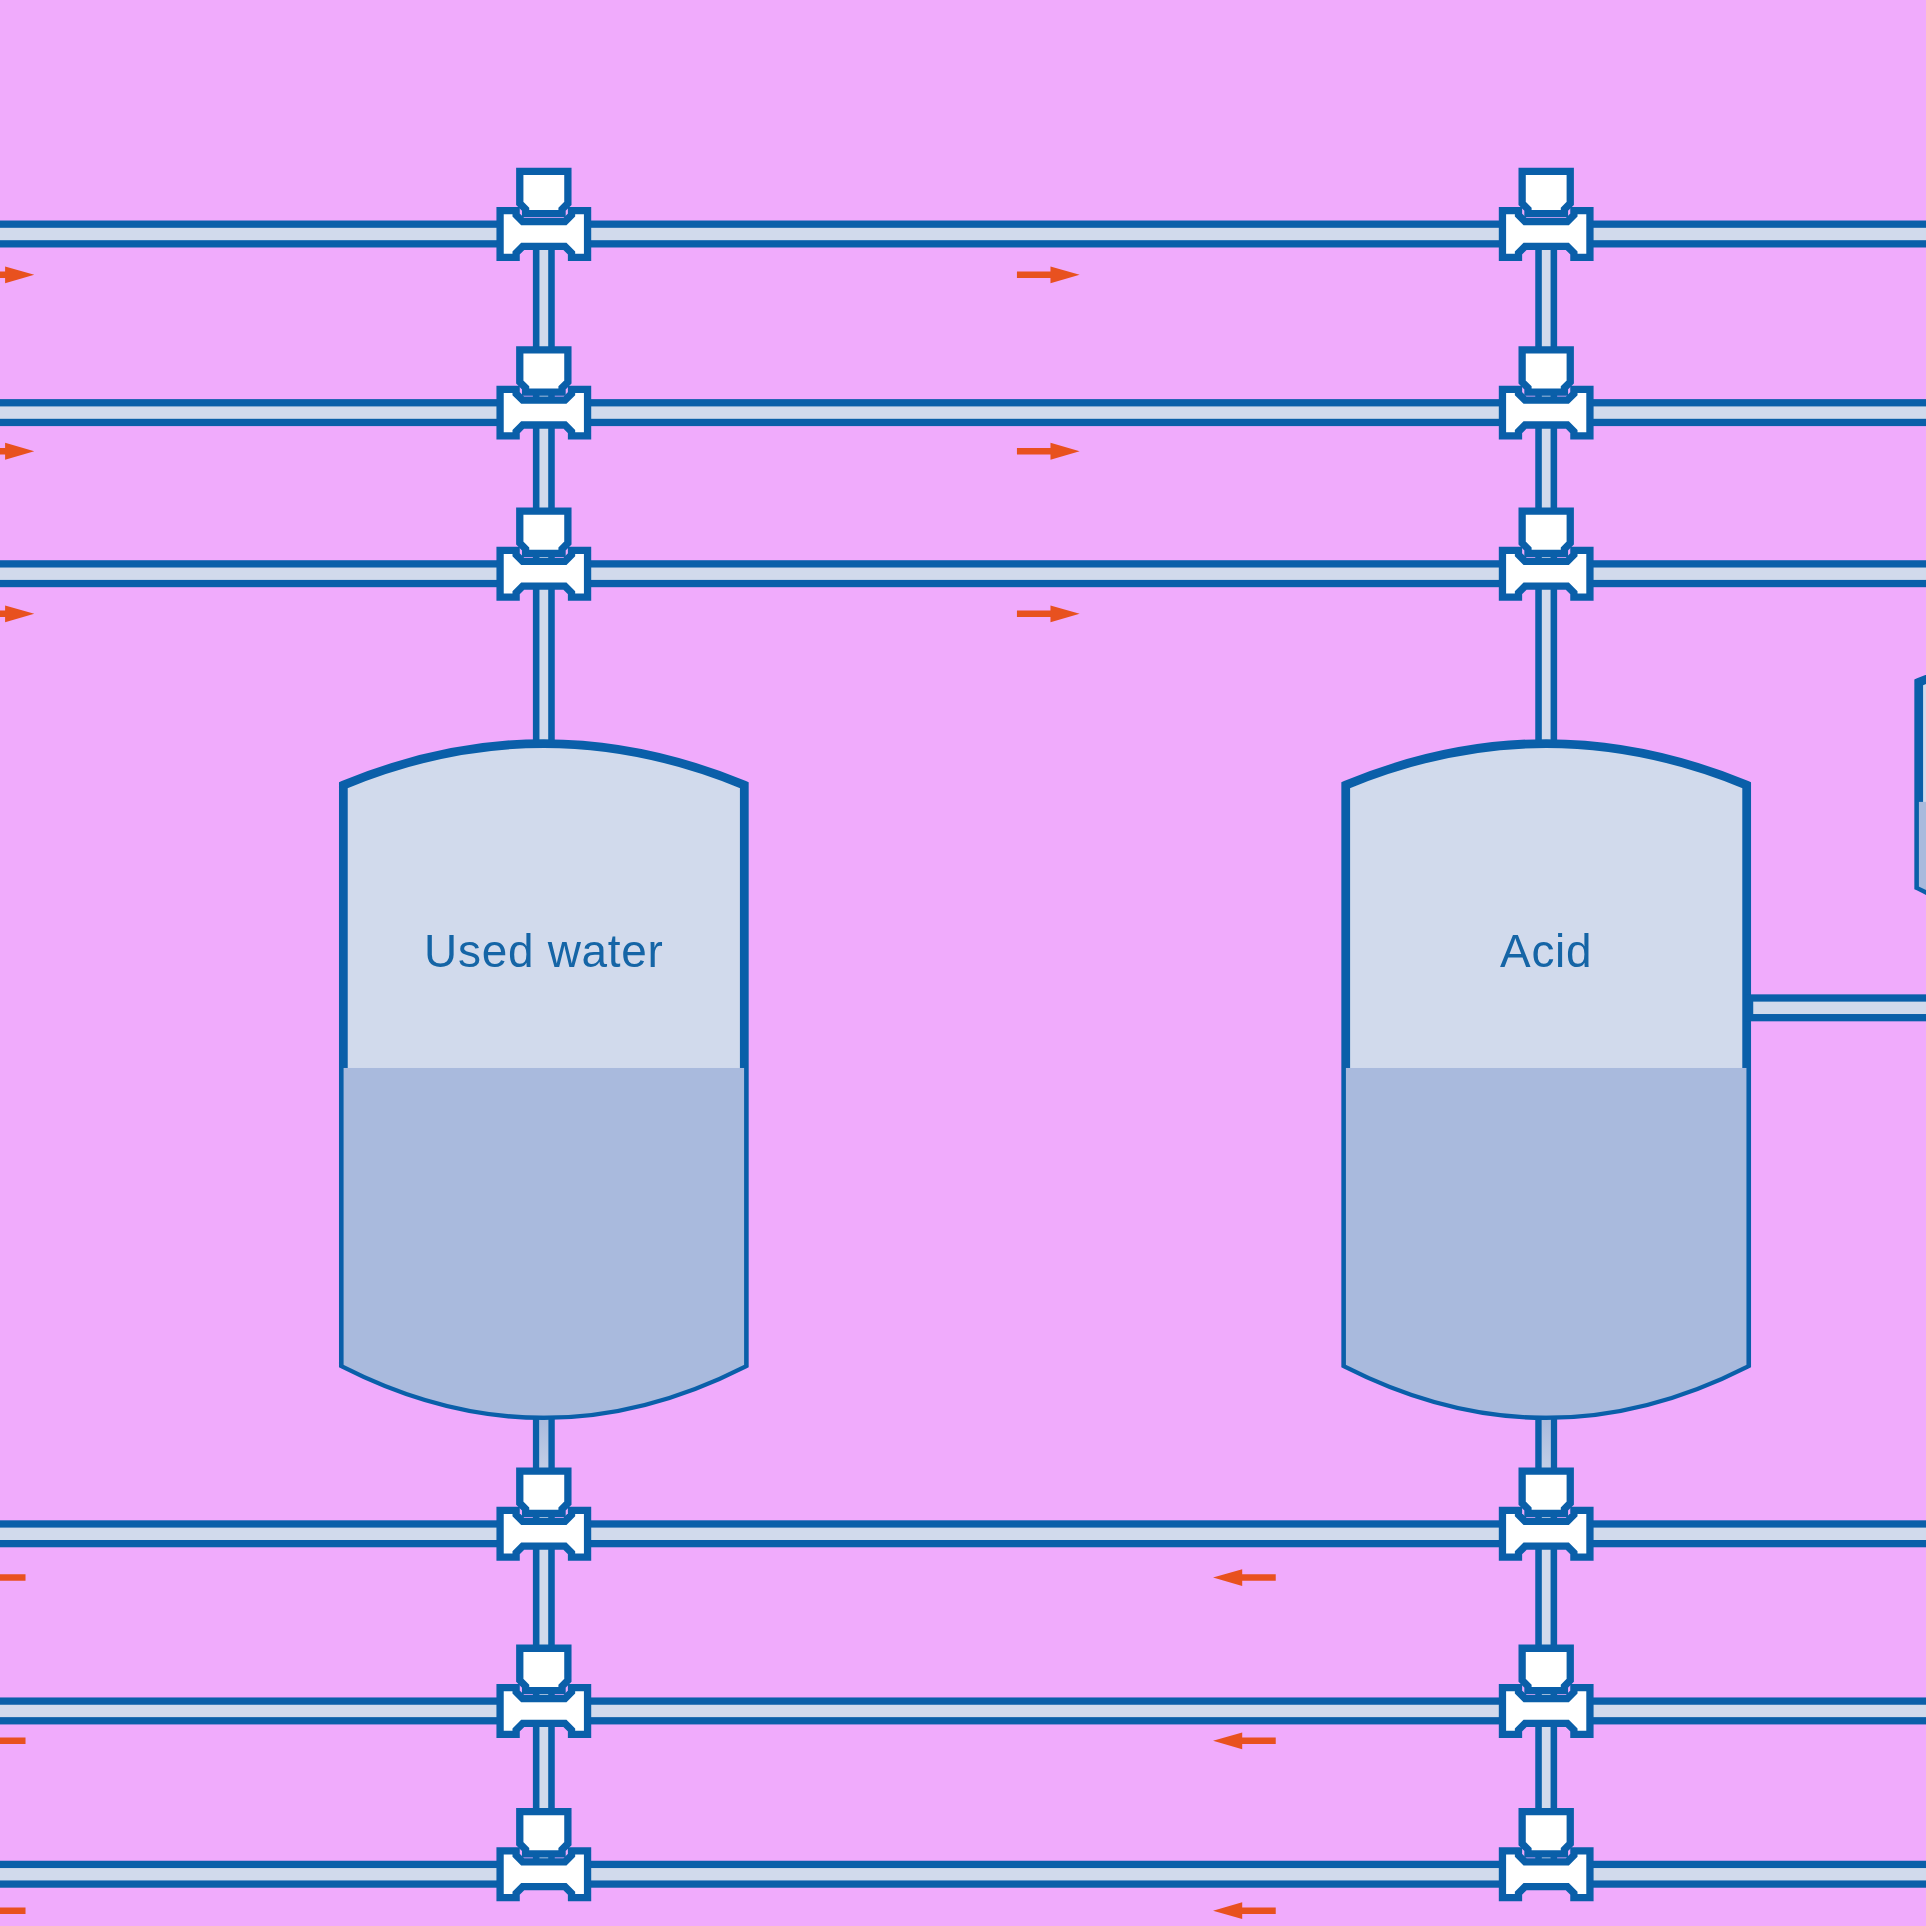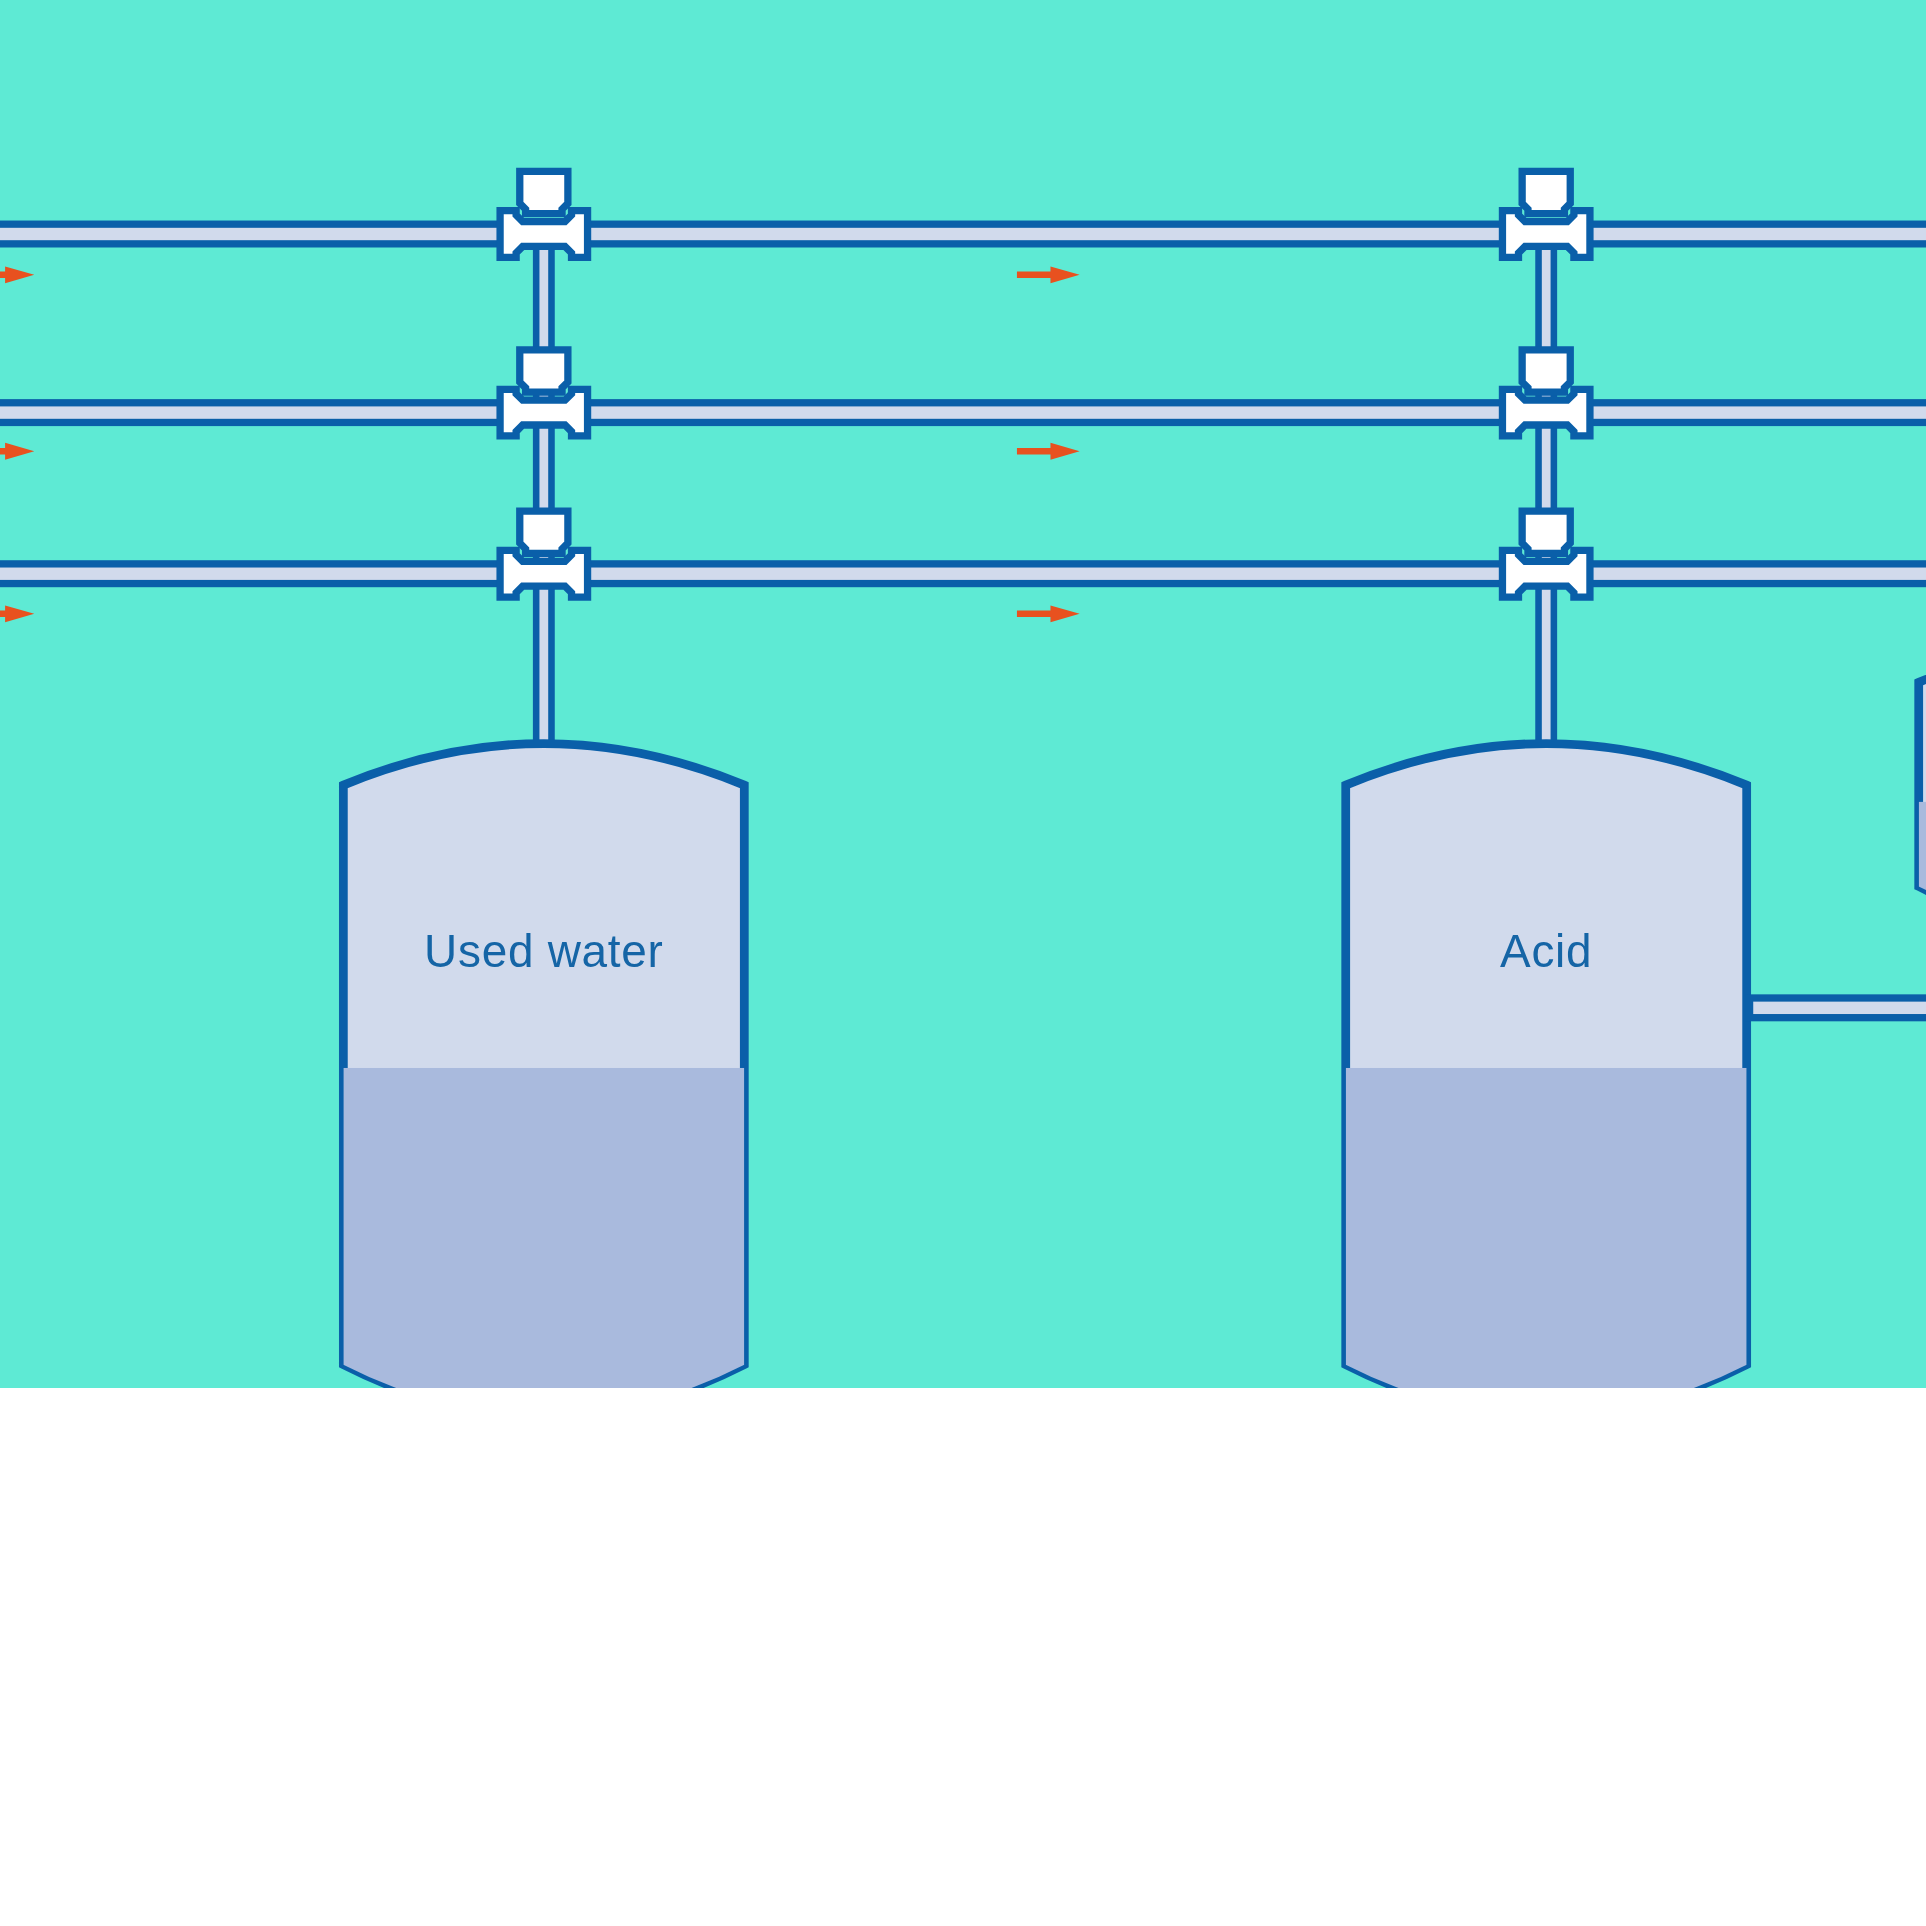--- a/index.html
+++ b/index.html
@@ -4,22 +4,22 @@
 <style>
   html, body {
     margin: 0;
     padding: 0;
     background: #ffffff;
     font-family: "Liberation Sans", sans-serif;
   }
   .canvas {
     position: relative;
     width: 1926px;
-    height: 1388px;
-    background: #5eead4;
+    height: 1926px;
+    background: #f0abfc;
     overflow: hidden;
   }
   svg { display: block; }
   .tank-label {
     font-family: "Liberation Sans", sans-serif;
     font-size: 63px;
     letter-spacing: 1px;
   }
 </style>
 </head>

